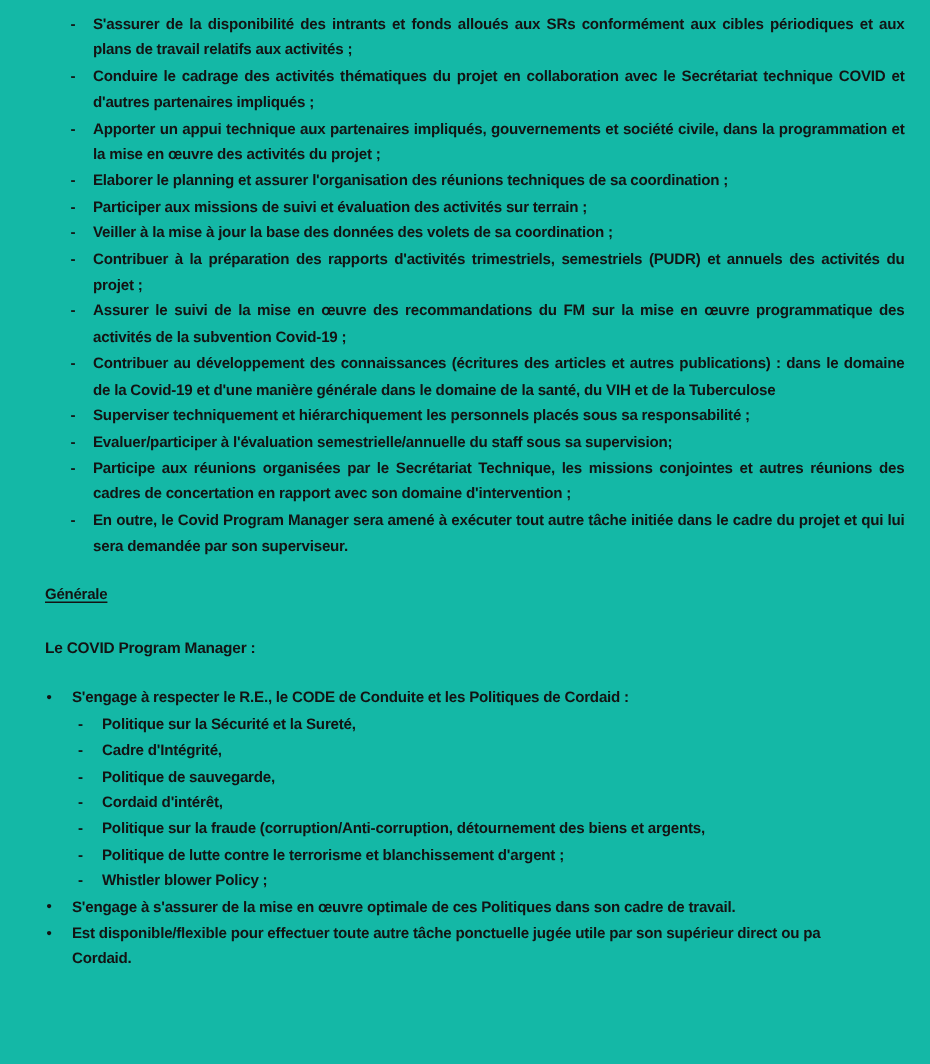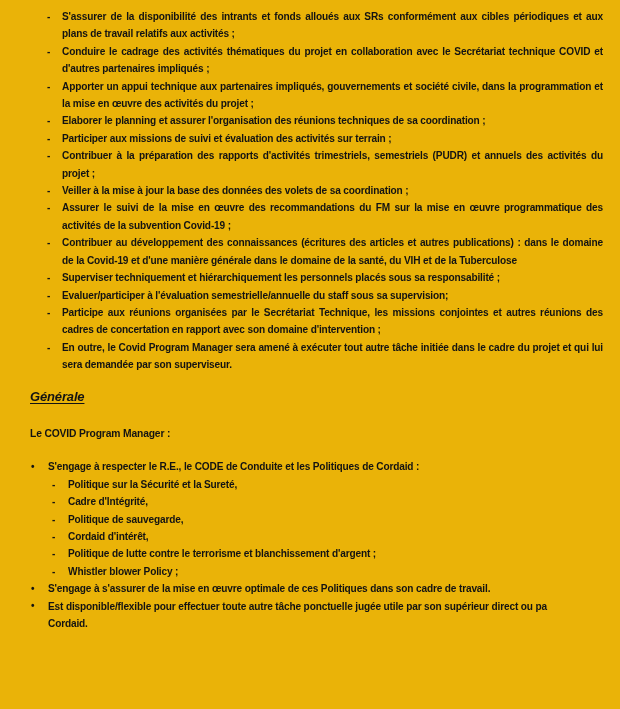--- a/index.html
+++ b/index.html
@@ -13,21 +13,21 @@
     height: 709px;
     overflow: hidden;
     font-family: "Liberation Sans", sans-serif;
     color: #111111;
   }
 
   .page {
     position: relative;
     width: 620px;
     height: 709px;
-    background: #eab308;
+    background: #14b8a6;
     box-sizing: border-box;
     padding: 8px 12px 0 12px;
   }
 
   
   .doc-body {
     font-size: 10.1px;
     line-height: 17.4px;
     letter-spacing: -0.15px;
     color: #131313;
@@ -57,25 +57,24 @@
   }
   
   ul.dash-list > li > span.t {
     display: inline;
   }
 
   
   .section-heading {
     margin: 14px 0 0 18px;
     font-weight: 700;
-    font-size: 13px;
+    font-size: 10px;
     text-decoration: underline;
     text-underline-offset: 2px;
     display: inline-block;
-    font-style: italic;
   }
 
   .lead-line {
     margin: 19px 0 16px 18px;
     font-weight: 700;
     font-size: 10.3px;
   }
 
   
   ul.bullet-list {
@@ -131,22 +130,22 @@
 <div class="page">
 
   <div class="doc-body">
 
     <ul class="dash-list">
       <li><span class="t">S'assurer de la disponibilité des intrants et fonds alloués aux SRs conformément aux cibles périodiques et aux plans de travail relatifs aux activités ;</span></li>
       <li><span class="t">Conduire le cadrage des activités thématiques du projet en collaboration avec le Secrétariat technique COVID et d'autres partenaires impliqués ;</span></li>
       <li><span class="t">Apporter un appui technique aux partenaires impliqués, gouvernements et société civile, dans la programmation et la mise en œuvre des activités du projet ;</span></li>
       <li><span class="t">Elaborer le planning et assurer l'organisation des réunions techniques de sa coordination ;</span></li>
       <li><span class="t">Participer aux missions de suivi et évaluation des activités sur terrain ;</span></li>
+      <li><span class="t">Veiller à la mise à jour la base des données des volets de sa coordination ;</span></li>
       <li><span class="t">Contribuer à la préparation des rapports d'activités trimestriels, semestriels (PUDR) et annuels des activités du projet ;</span></li>
-      <li><span class="t">Veiller à la mise à jour la base des données des volets de sa coordination ;</span></li>
       <li><span class="t">Assurer le suivi de la mise en œuvre des recommandations du FM sur la mise en œuvre programmatique des activités de la subvention Covid-19 ;</span></li>
       <li><span class="t">Contribuer au développement des connaissances (écritures des articles et autres publications) : dans le domaine de la Covid-19 et d'une manière générale dans le domaine de la santé, du VIH et de la Tuberculose</span></li>
       <li><span class="t">Superviser techniquement et hiérarchiquement les personnels placés sous sa responsabilité ;</span></li>
       <li><span class="t">Evaluer/participer à l'évaluation semestrielle/annuelle du staff sous sa supervision;</span></li>
       <li><span class="t">Participe aux réunions organisées par le Secrétariat Technique, les missions conjointes et autres réunions des cadres de concertation en rapport avec son domaine d'intervention ;</span></li>
       <li><span class="t">En outre, le Covid Program Manager sera amené à exécuter tout autre tâche initiée dans le cadre du projet et qui lui sera demandée par son superviseur.</span></li>
     </ul>
 
     <div>
       <div><span class="section-heading">Générale</span></div>
@@ -155,20 +154,21 @@
 
       <ul class="bullet-list">
         <li class="bullet-item"><span>S'engage à respecter le R.E., le CODE de Conduite et les Politiques de Cordaid :</span></li>
       </ul>
 
       <ul class="subdash-list">
         <li><span>Politique sur la Sécurité et la Sureté,</span></li>
         <li><span>Cadre d'Intégrité,</span></li>
         <li><span>Politique de sauvegarde,</span></li>
         <li><span>Cordaid d'intérêt,</span></li>
+        <li><span>Politique sur la fraude (corruption/Anti-corruption, détournement des biens et argents,</span></li>
         <li><span>Politique de lutte contre le terrorisme et blanchissement d'argent ;</span></li>
         <li><span>Whistler blower Policy ;</span></li>
       </ul>
 
       <ul class="bullet-list">
         <li class="bullet-item"><span>S'engage à s'assurer de la mise en œuvre optimale de ces Politiques dans son cadre de travail.</span></li>
         <li class="bullet-item">
           <span class="clip-right" style="display:block;">Est disponible/flexible pour effectuer toute autre tâche ponctuelle jugée utile par son supérieur direct ou pa</span>
           <span style="display:block;">Cordaid.</span>
         </li>

